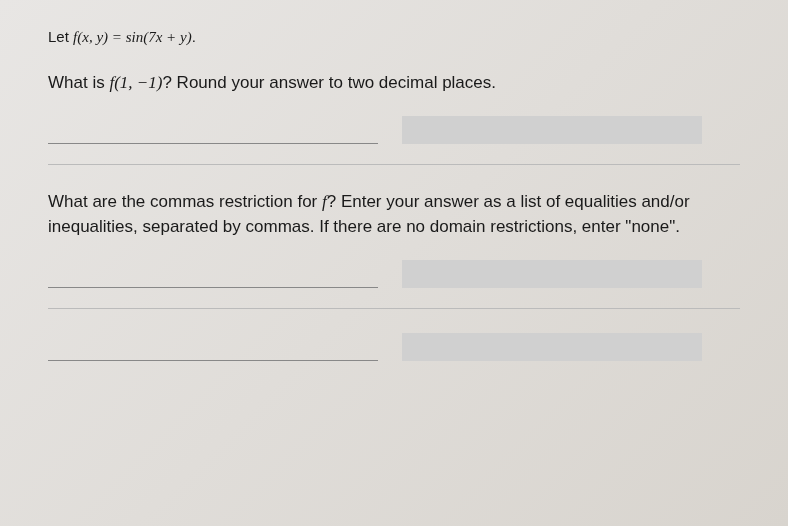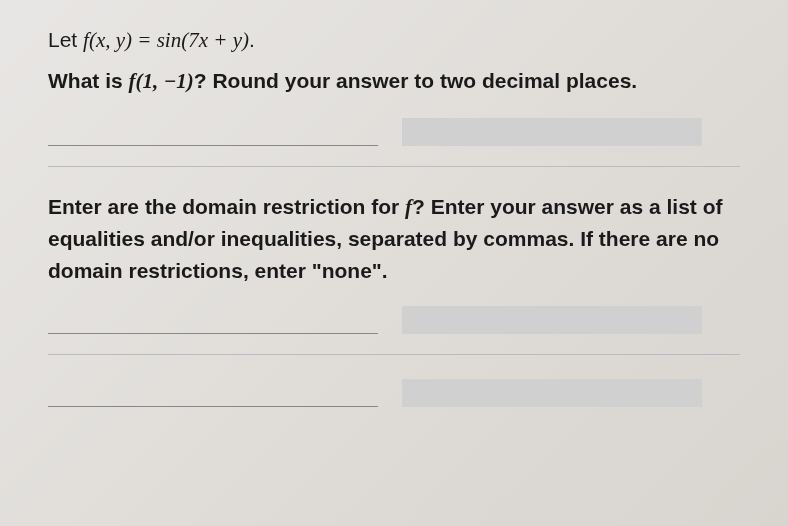--- a/index.html
+++ b/index.html
@@ -10,35 +10,35 @@
     body {
       width: 788px;
       height: 526px;
       background: linear-gradient(135deg, #e8e6e4 0%, #e0ddd9 50%, #d8d4ce 100%);
       font-family: Georgia, 'Times New Roman', serif;
       padding: 28px 48px 28px 48px;
       color: #1a1a1a;
       position: relative;
     }
     .intro {
-      font-size: 21px;
-      margin-bottom: 12px;
+      font-size: 15px;
+      margin-bottom: 24px;
       font-family: Arial, sans-serif;
     }
     .math {
       font-family: 'Times New Roman', serif;
       font-style: italic;
     }
     .question-block {
       margin-bottom: 20px;
     }
     .question-text {
-      font-size: 21px;
+      font-size: 17px;
       font-family: Arial, sans-serif;
-      font-weight: 700;
+      font-weight: 400;
       line-height: 1.5;
       margin-bottom: 20px;
     }
     .answer-row {
       display: flex;
       align-items: flex-end;
       gap: 24px;
       margin-bottom: 16px;
     }
     .underline-field {
@@ -77,21 +77,21 @@
   <div class="answer-row">
     <div class="underline-field"></div>
     <input class="answer-box" type="text" style="">
   </div>
 </div>
 
 <hr class="separator">
 
 <div class="question-block">
   <div class="question-text">
-    <span>Enter are the domain restriction for </span><span class="func-italic">f</span><span>? Enter your answer as a list of equalities and/or inequalities, separated by commas. If there are no domain restrictions, enter "none".</span>
+    <span>What are the commas restriction for </span><span class="func-italic">f</span><span>? Enter your answer as a list of equalities and/or inequalities, separated by commas. If there are no domain restrictions, enter "none".</span>
   </div>
   <div class="answer-row">
     <div class="underline-field"></div>
     <input class="answer-box" type="text" style="">
   </div>
 </div>
 
 <hr class="separator">
 
 <div class="question-block">

